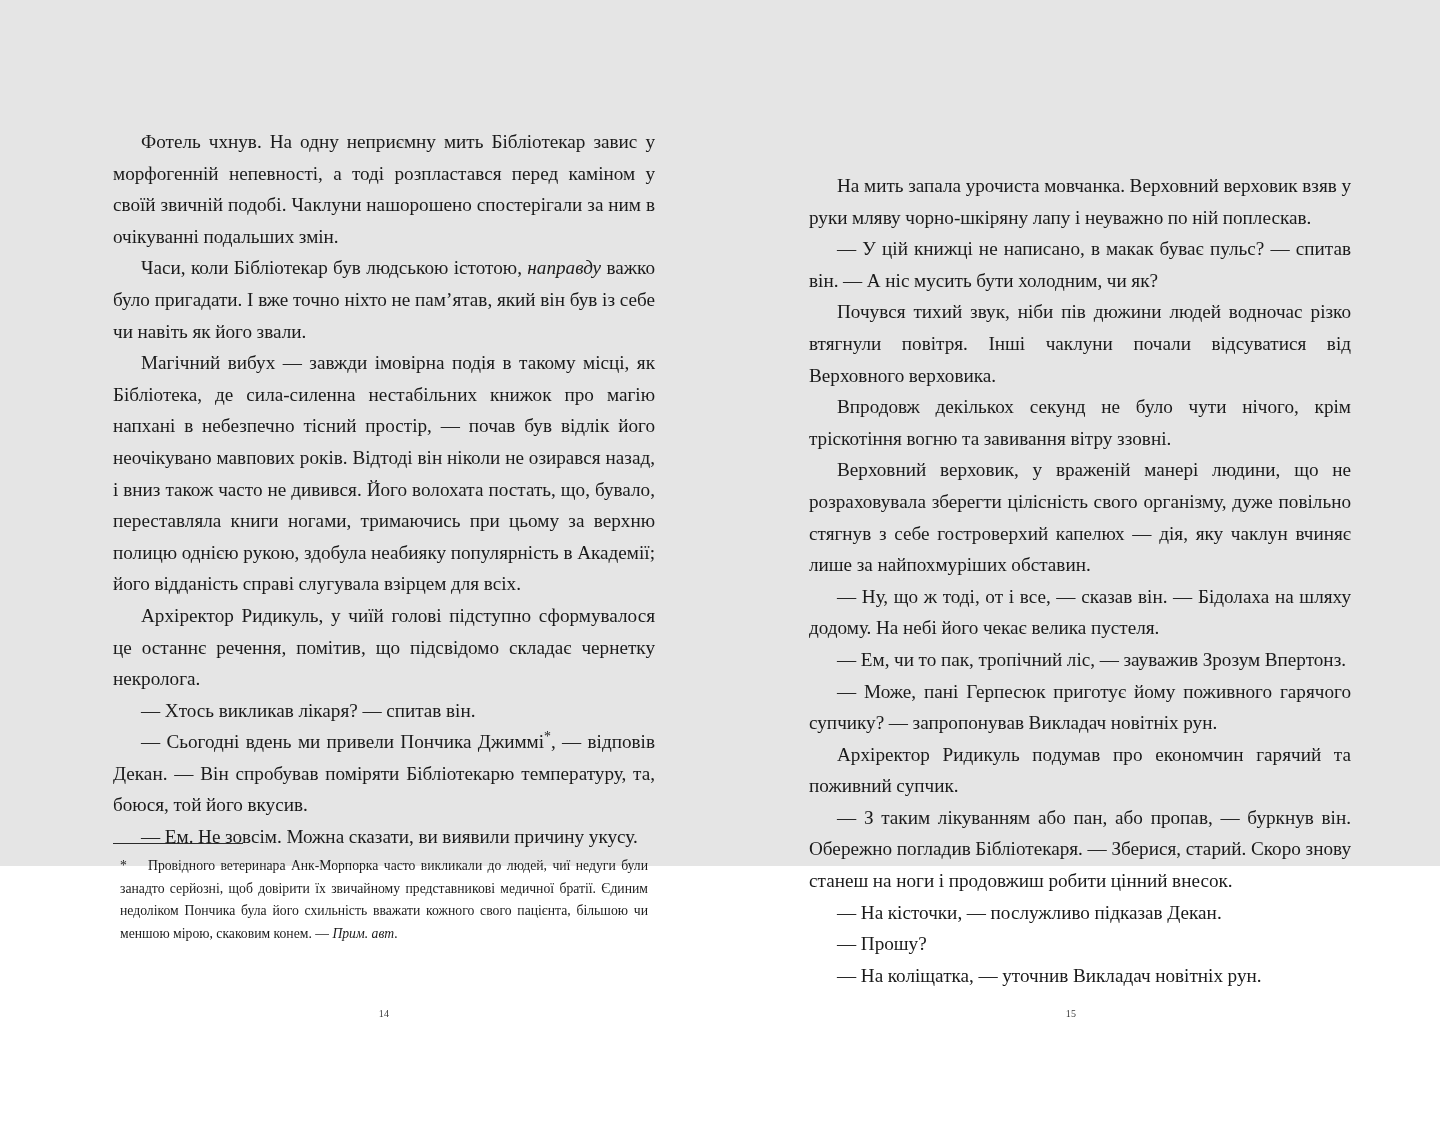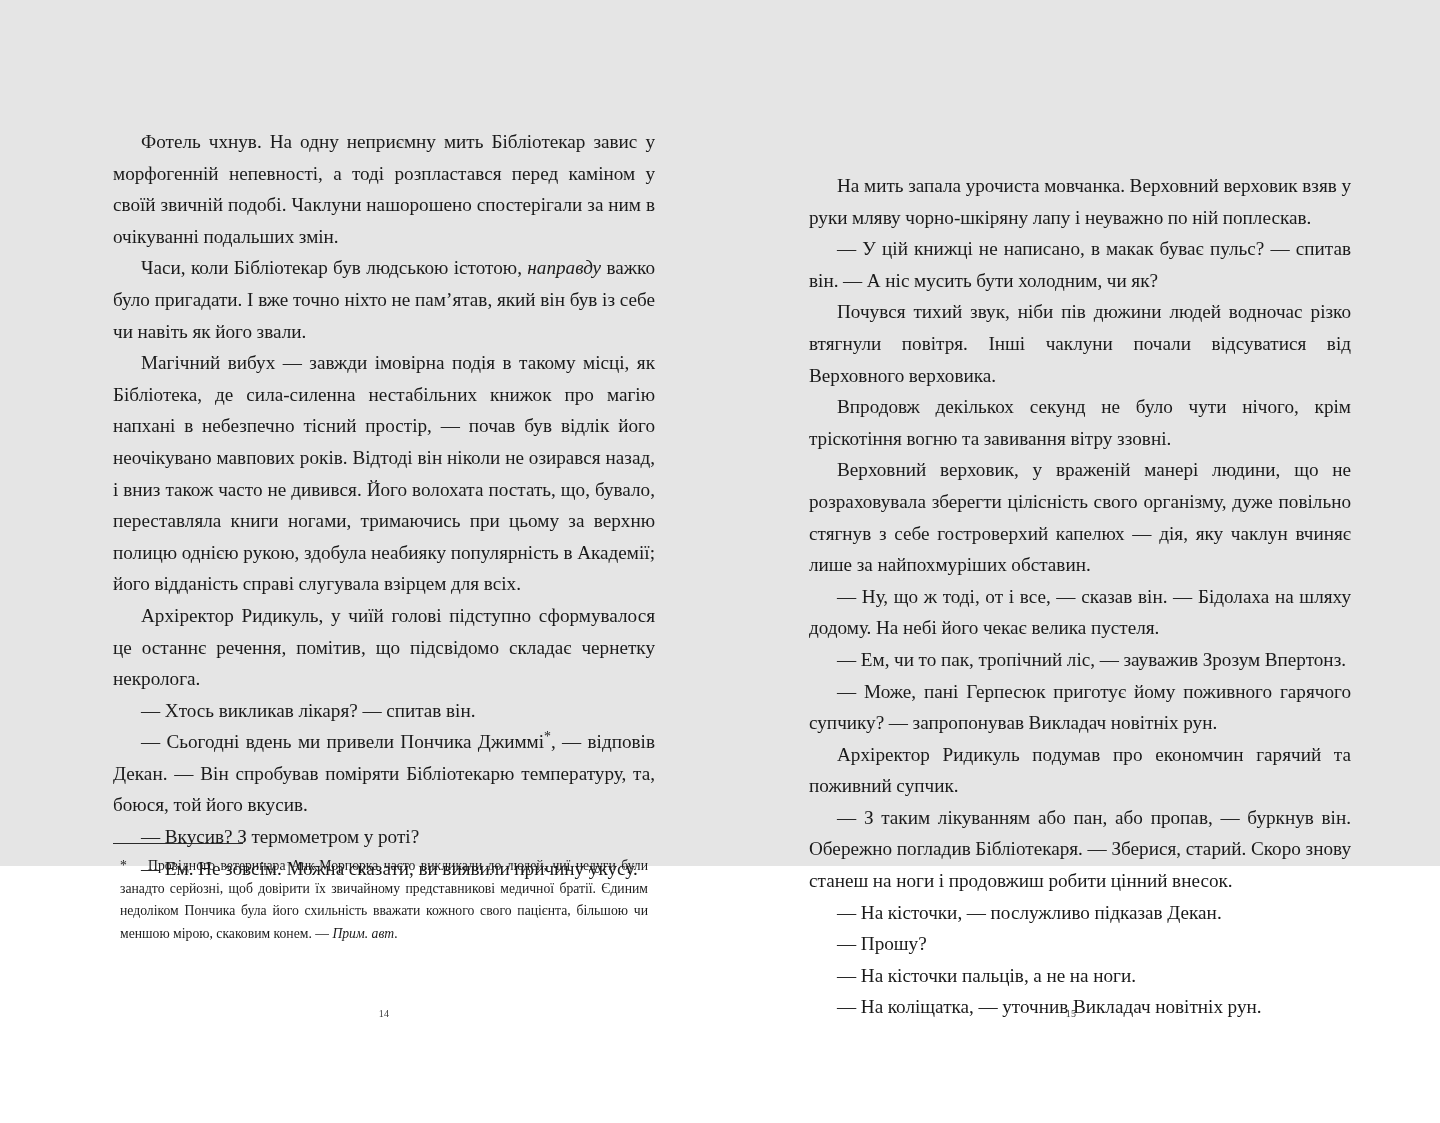--- a/index.html
+++ b/index.html
@@ -138,21 +138,20 @@
       <p class="para last-line-left"><span>Часи, коли Бібліотекар був людською істотою, </span><em>направ­ду</em><span> важко було пригадати. І вже точно ніхто не пам’ятав, який він був із себе чи навіть як його звали.</span></p>
 
       <p class="para">Магічний вибух — завжди імовірна подія в такому міс­ці, як Бібліотека, де сила-силенна нестабільних книжок про магію напхані в небезпечно тісний простір, — почав був відлік його неочікувано мавпових років. Відтоді він ніколи не озирався назад, і вниз також часто не дивився. Його волохата постать, що, бувало, переставляла книги ногами, тримаючись при цьому за верхню полицю одні­єю рукою, здобула неабияку популярність в Академії; його відданість справі слугувала взірцем для всіх.</p>
 
       <p class="para last-line-left">Архіректор Ридикуль, у чиїй голові підступно сформу­валося це останнє речення, помітив, що підсвідомо скла­дає чернетку некролога.</p>
 
       <p class="para last-line-left">— Хтось викликав лікаря? — спитав він.</p>
 
       <p class="para last-line-left"><span>— Сьогодні вдень ми привели Пончика Джиммі</span><sup class="fn-marker">*</sup><span>, — від­повів Декан. — Він спробував поміряти Бібліотекарю тем­пературу, та, боюся, той його вкусив.</span></p>
 
-      <p class="para last-line-left">— Вкусив? З термометром у роті?</p>
 
       <p class="para last-line-left">— Ем. Не зовсім. Можна сказати, ви виявили причи­ну укусу.</p>
 
     </div>
 
     <div class="footnote-block">
       <div class="fn-rule"></div>
       <p class="footnote"><span class="fn-star">*</span><span>Провідного ветеринара Анк-Морпорка часто викликали до людей, чиї недуги були занадто серйозні, щоб довірити їх звичайному представни­кові медичної братії. Єдиним недоліком Пончика була його схильність вважати кожного свого пацієнта, більшою чи меншою мірою, скаковим конем. — </span><em>Прим. авт.</em></p>
     </div>
 
@@ -181,21 +180,20 @@
       <p class="para last-line-left">— Може, пані Герпесюк приготує йому поживного га­рячого супчику? — запропонував Викладач новітніх рун.</p>
 
       <p class="para last-line-left">Архіректор Ридикуль подумав про економчин гарячий та поживний супчик.</p>
 
       <p class="para last-line-left">— З таким лікуванням або пан, або пропав, — буркнув він. Обережно погладив Бібліотекаря. — Зберися, старий. Скоро знову станеш на ноги і продовжиш робити цінний внесок.</p>
 
       <p class="para last-line-left">— На кісточки, — послужливо підказав Декан.</p>
 
       <p class="para last-line-left">— Прошу?</p>
 
-      <p class="para last-line-left">— На кісточки пальців, а не на ноги.</p>
 
       <p class="para last-line-left">— На коліщатка, — уточнив Викладач новітніх рун.</p>
 
     </div>
 
     <div class="folio">15</div>
   </div>
 
 </div>
 

